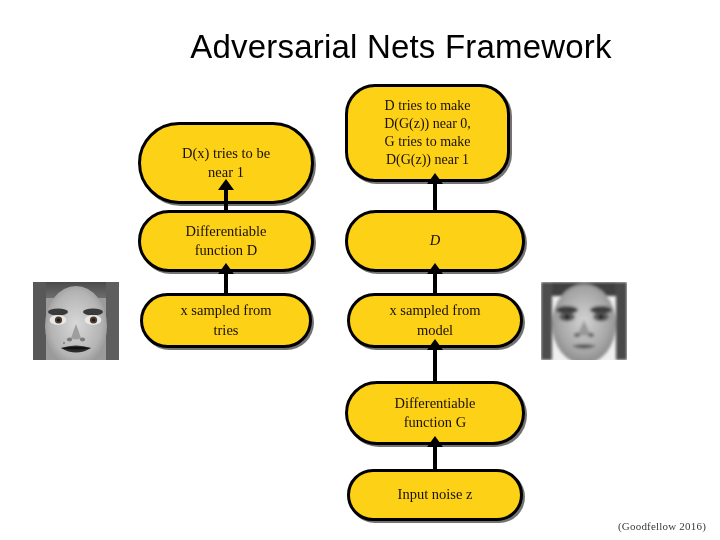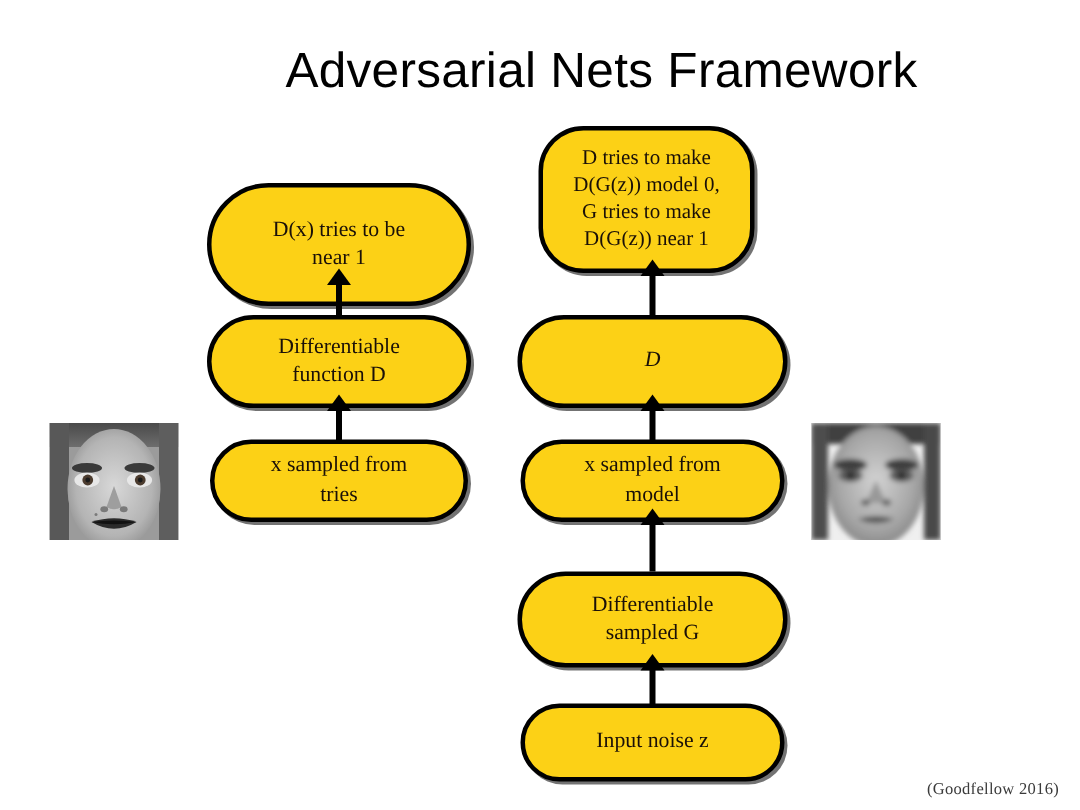--- a/index.html
+++ b/index.html
@@ -59,21 +59,21 @@
     box-shadow: 2px 2px 0 rgba(0,0,0,0.55);
   }
   .node .txt { display: block; width: 100%; }
   .mathi { font-style: italic; }
 
   
   #node-d-near1      { left: 138px; top: 122px; width: 176px; height: 82px; }
   #node-diff-d       { left: 138px; top: 210px; width: 176px; height: 62px; }
   #node-x-data       { left: 140px; top: 293px; width: 172px; height: 55px; }
 
-  #node-objectives   { left: 359px; top: 84px; width: 144px; height: 98px;
+  #node-objectives   { left: 345px; top: 84px; width: 165px; height: 98px;
                        border-radius: 30px; font-size: 14px; line-height: 1.30; }
   #node-d            { left: 345px; top: 210px; width: 180px; height: 62px; }
   #node-x-model      { left: 347px; top: 293px; width: 176px; height: 55px; }
   #node-diff-g       { left: 345px; top: 381px; width: 180px; height: 64px; }
   #node-input-noise  { left: 347px; top: 469px; width: 176px; height: 52px; }
 
   
   .arrow {
     position: absolute;
     width: 4px;
@@ -146,41 +146,41 @@
   <div class="node" id="node-x-data">
     <span class="txt">
       <span>x sampled from</span><br>
       <span>tries</span>
     </span>
   </div>
 
   <div class="node" id="node-objectives">
     <span class="txt">
       <span>D tries to make</span><br>
-      <span>D(G(z)) model 0,</span><br>
+      <span>D(G(z)) near 0,</span><br>
       <span>G tries to make</span><br>
       <span>D(G(z)) near 1</span>
     </span>
   </div>
 
   <div class="node" id="node-d">
     <span class="txt mathi">D</span>
   </div>
 
   <div class="node" id="node-x-model">
     <span class="txt">
       <span>x sampled from</span><br>
       <span>model</span>
     </span>
   </div>
 
   <div class="node" id="node-diff-g">
     <span class="txt">
       <span>Differentiable</span><br>
-      <span>sampled G</span>
+      <span>function G</span>
     </span>
   </div>
 
   <div class="node" id="node-input-noise">
     <span class="txt">Input noise z</span>
   </div>
 
   <div class="arrow" id="arrow-left-lower"></div>
   <div class="arrow" id="arrow-left-upper"></div>
   <div class="arrow" id="arrow-right-lower"></div>

